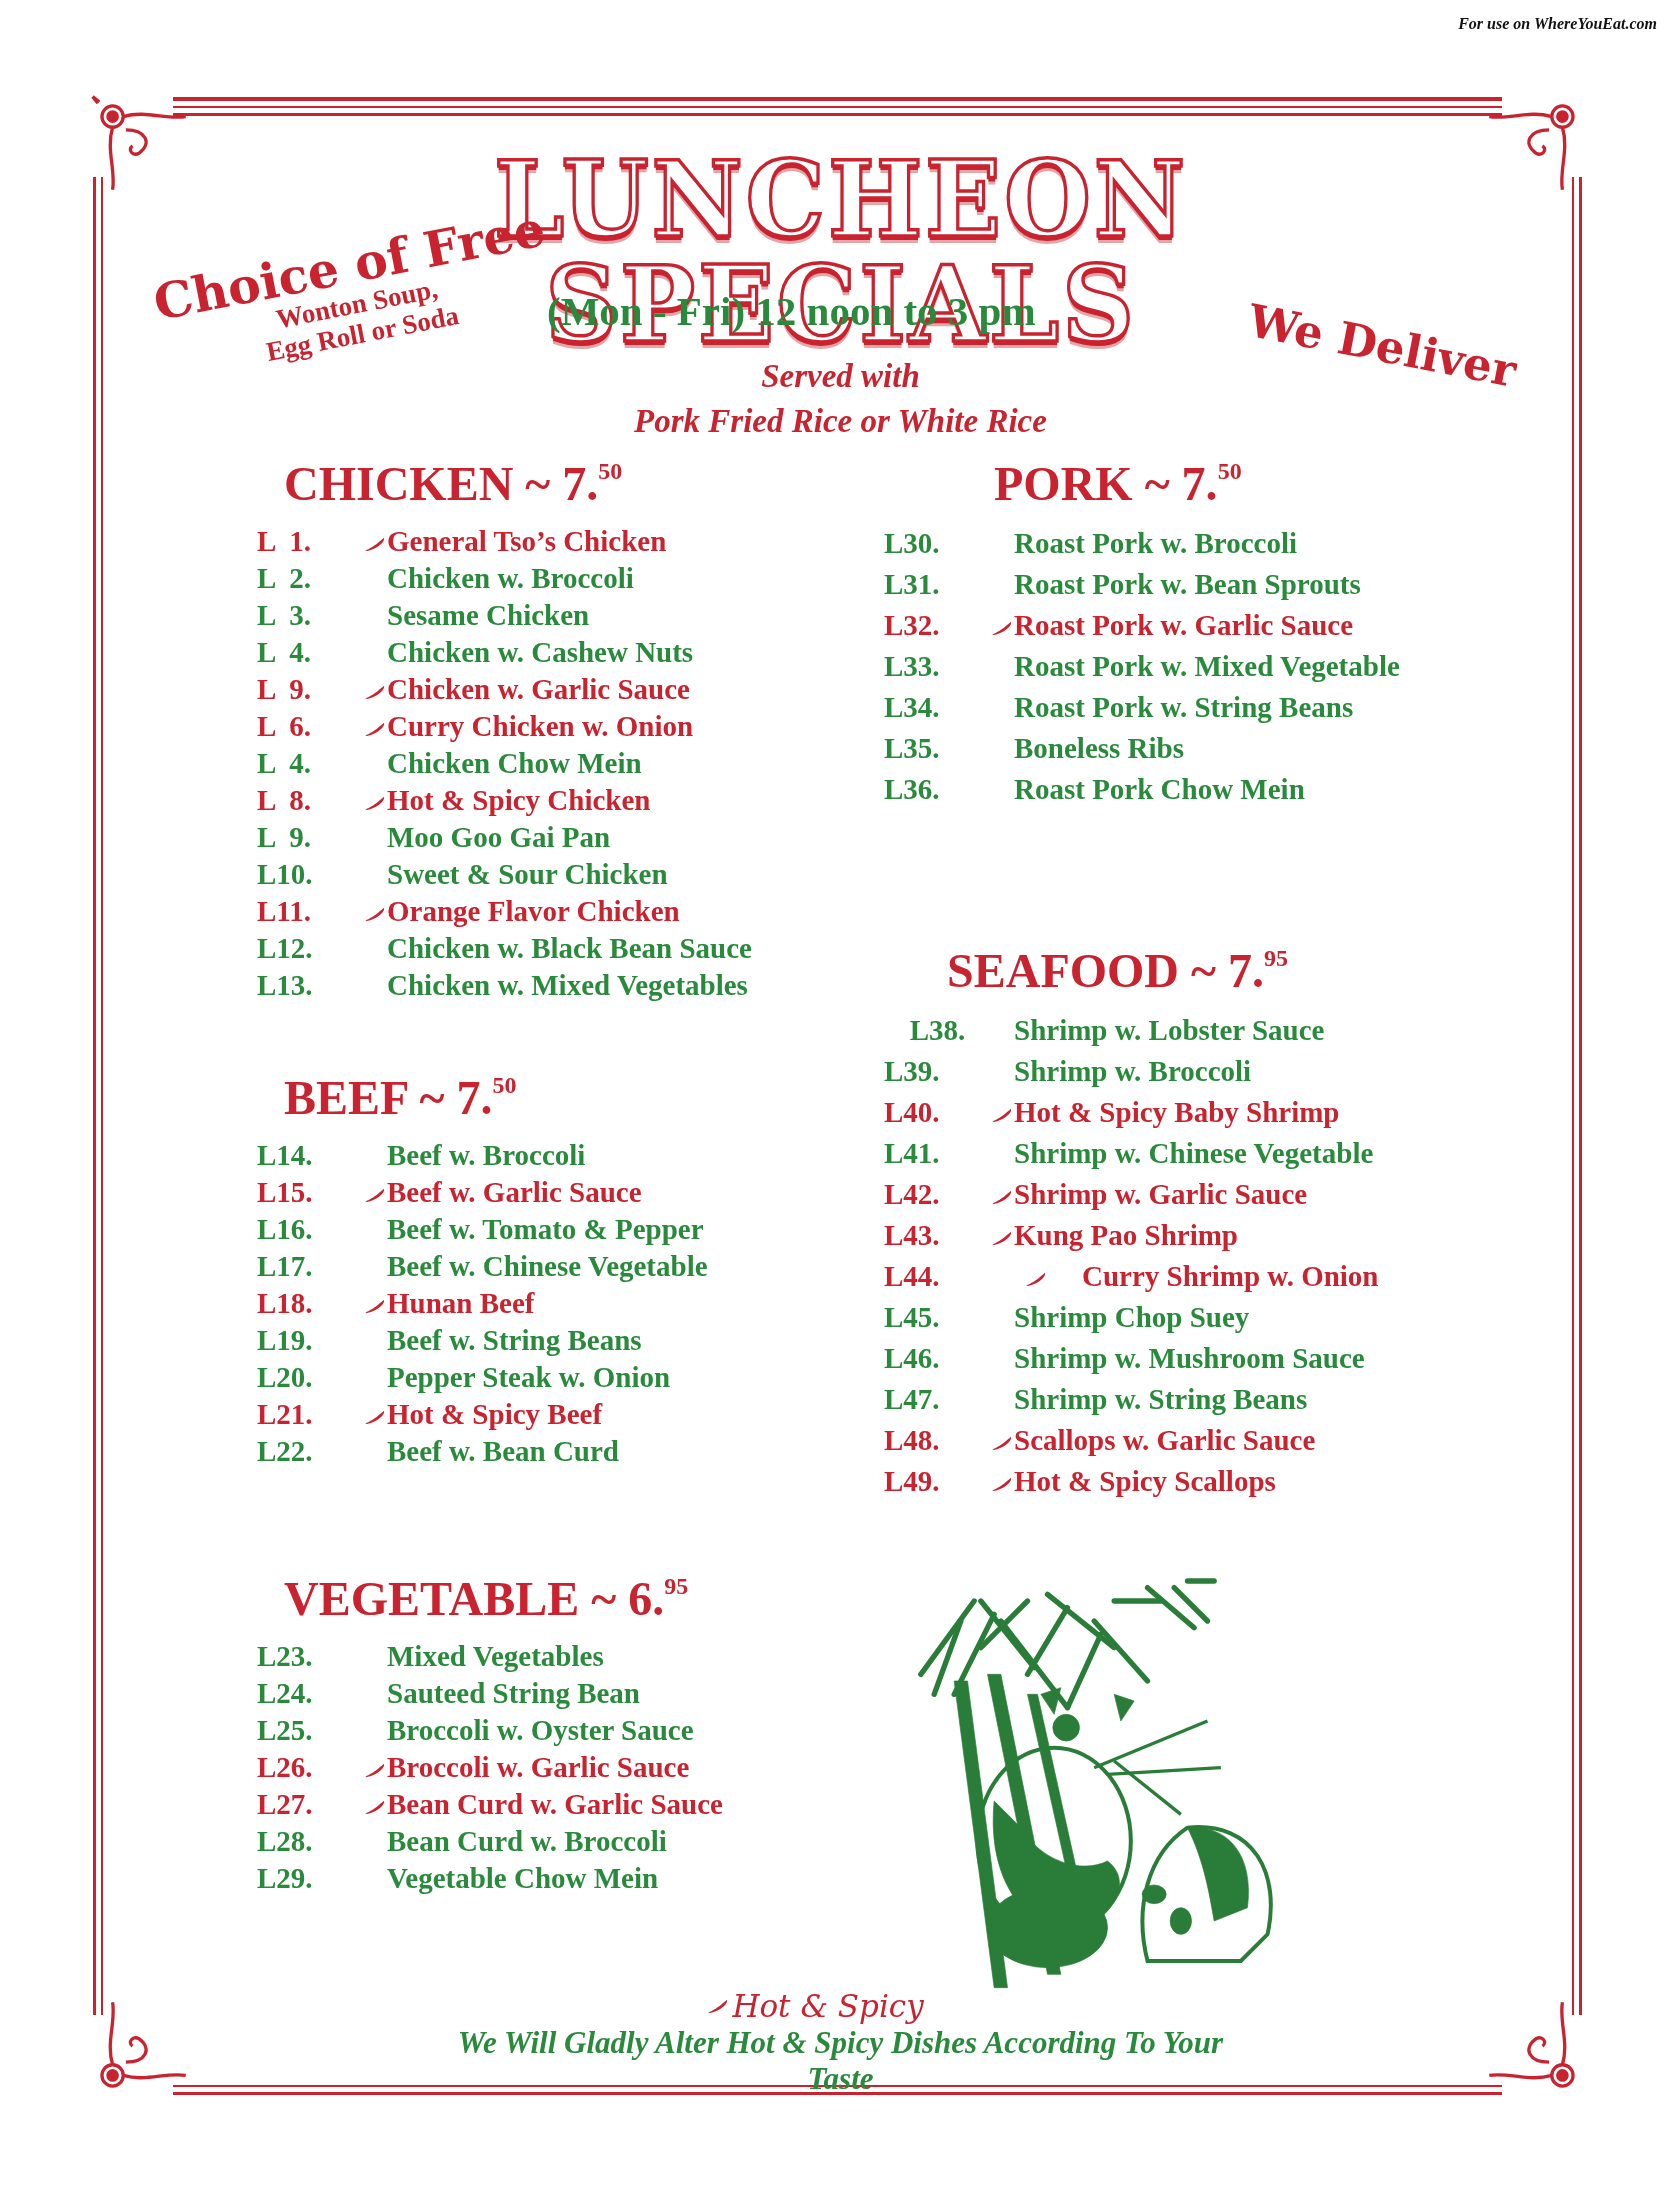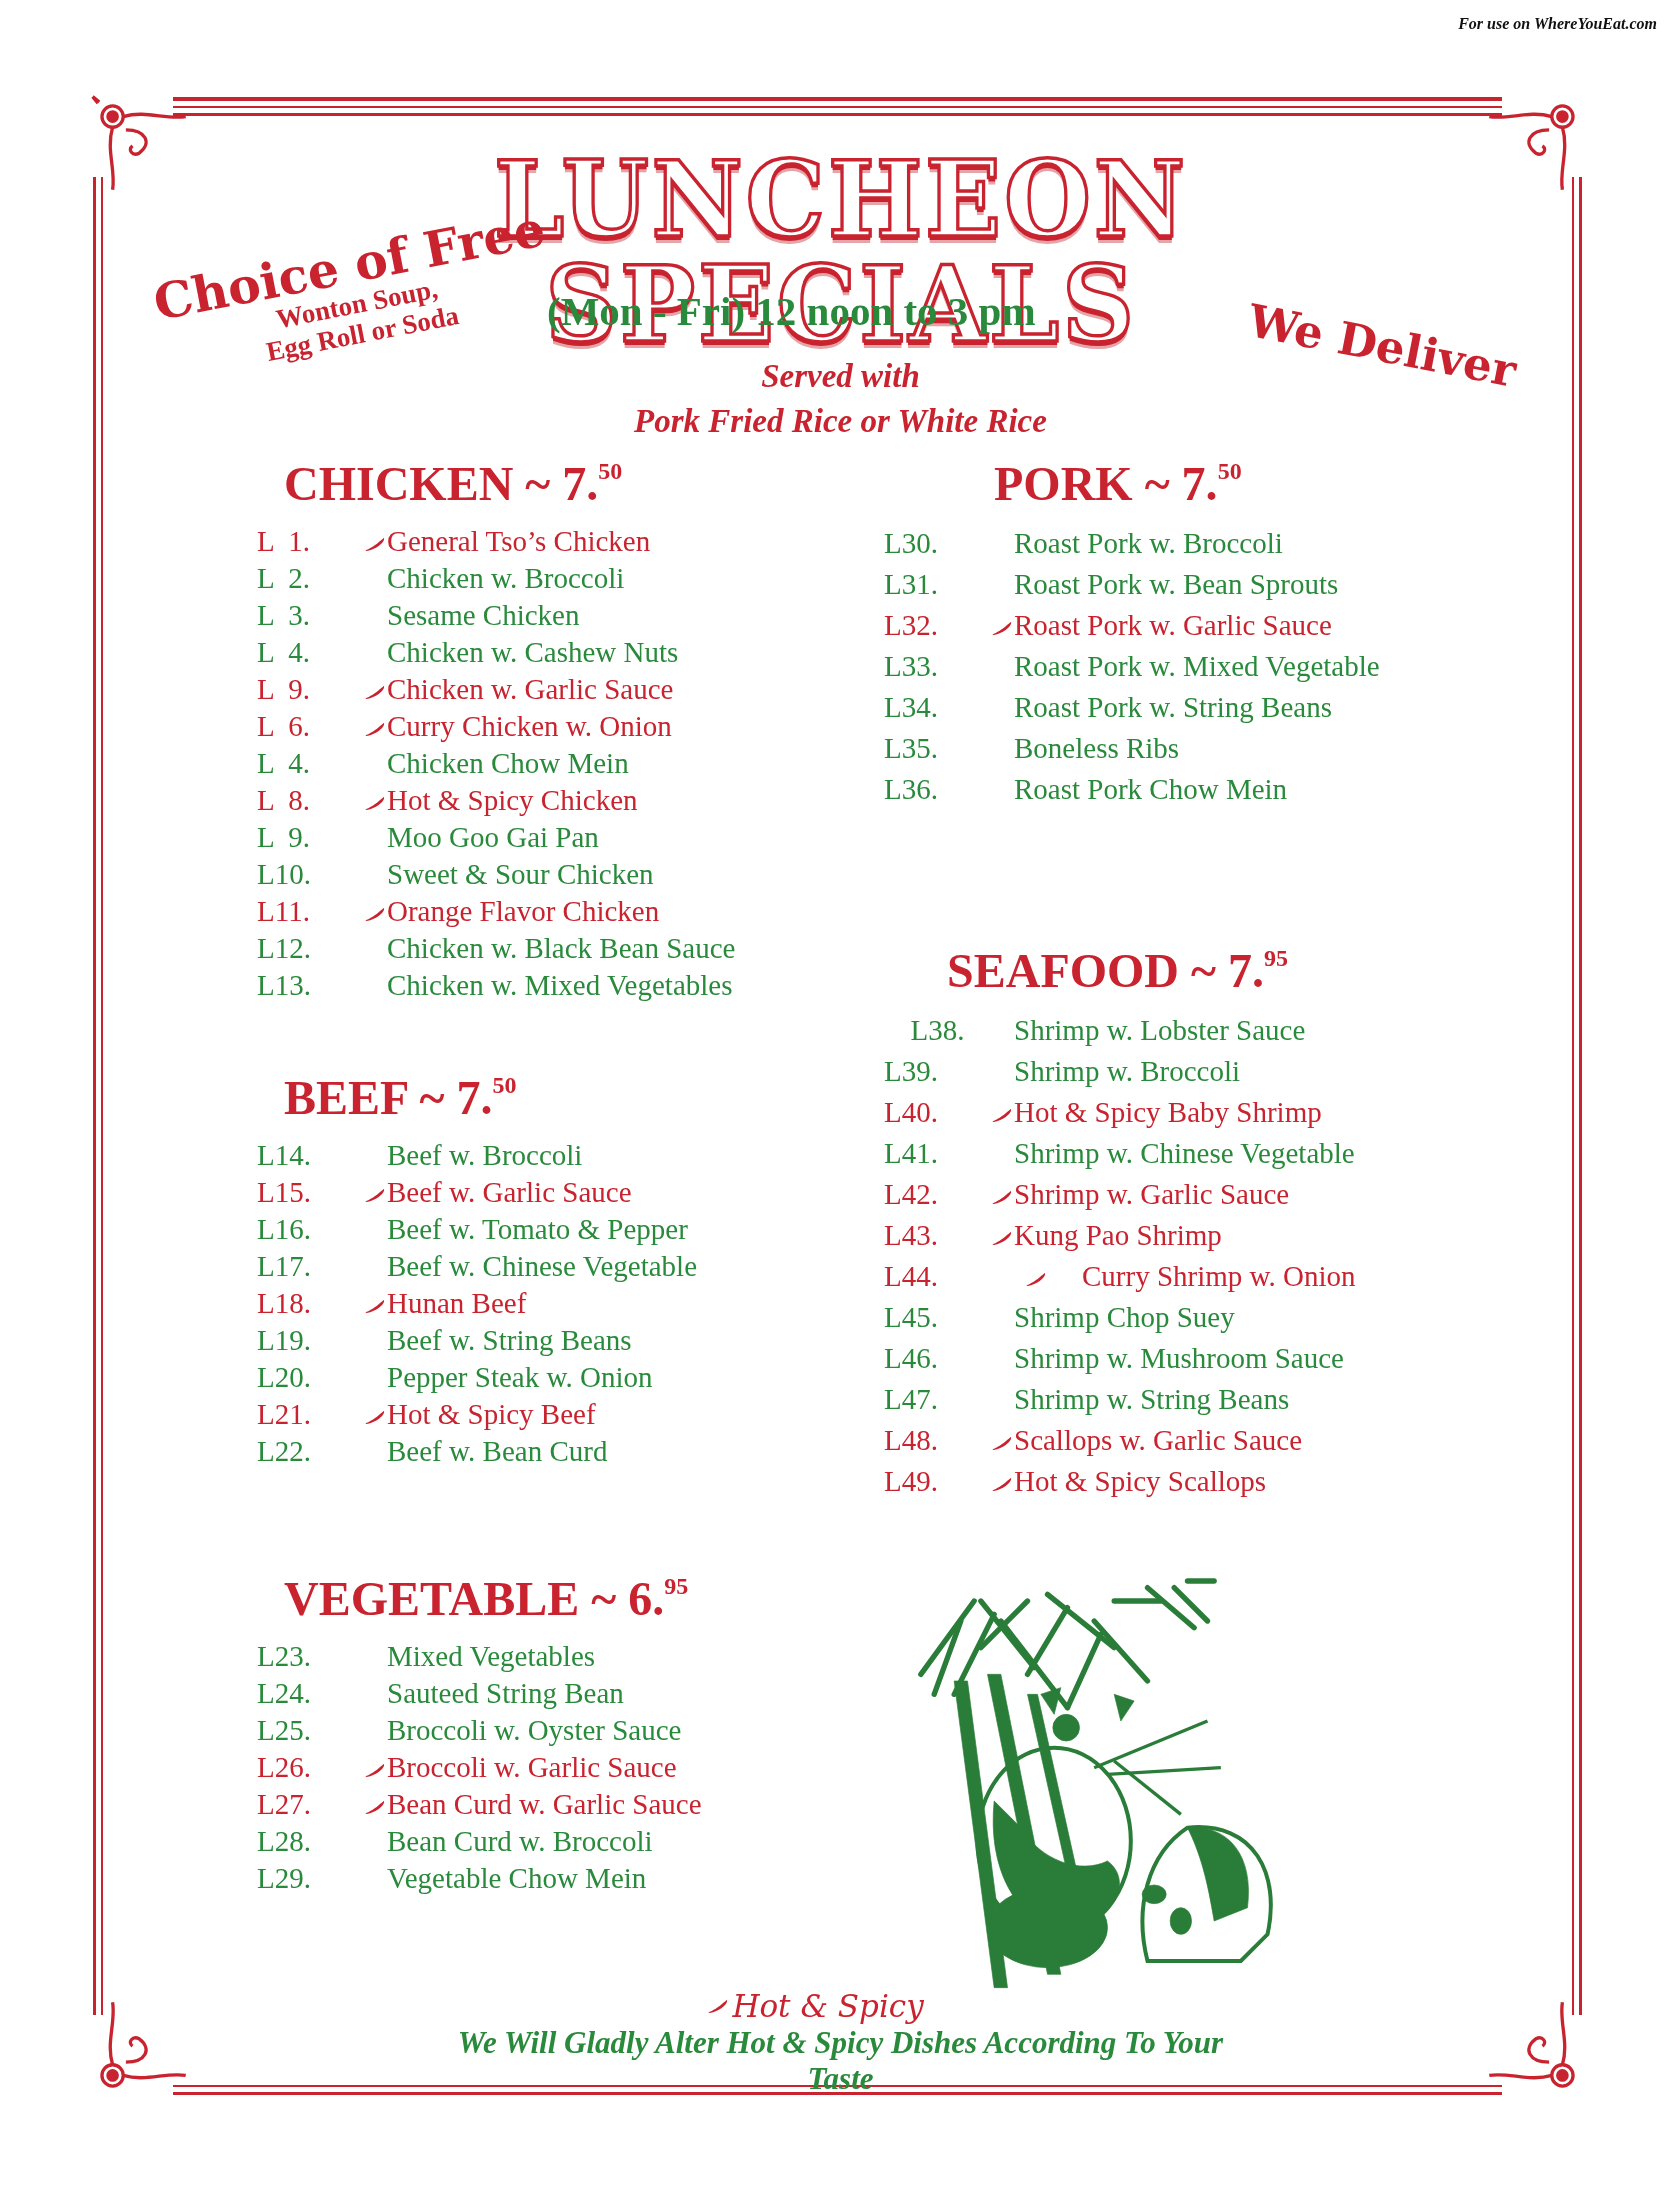--- a/index.html
+++ b/index.html
@@ -40,21 +40,21 @@
   .choice .small { font-weight:bold; font-size:27px; color:#c8232f; display:block; line-height:1.1; }
 
   .hours { position:absolute; left:547px; top:287px; font-size:41px; font-weight:bold; color:#2a8a3c; }
   .served { position:absolute; left:547px; top:354px; width:587px; text-align:center; font-size:33px; font-style:italic; font-weight:bold; color:#c8232f; line-height:1.35; }
   .deliver { position:absolute; left:1254px; top:294px; font-family:"DejaVu Serif",serif; font-weight:bold; font-size:45px; color:#c8232f; transform:rotate(11deg); transform-origin:left top; }
 
   .section { position:absolute; }
   .sec-head { font-size:48px; color:#c8232f; font-weight:bold; line-height:1; white-space:nowrap; margin-bottom:14.7px; }
   .sec-head sup { font-size:24px; vertical-align:top; position:relative; top:-1.3px; }
   .items { list-style:none; margin:0; padding:0; }
-  .item { font-size:29px; font-weight:normal; display:flex; align-items:center; white-space:nowrap; height:37px; }
+  .item { font-size:29px; font-weight:bold; display:flex; align-items:center; white-space:nowrap; height:37px; }
   .item .code { width:107px; display:inline-block; }
   .item .pep { width:23px; display:inline-block; }
   .item .pep svg { width:21.4px; height:14.7px; vertical-align:middle; }
   .item .name { display:inline-block; }
   .right .item .code { width:107px; }
 
   .legend { position:absolute; left:707px; top:1988px; font-family:"DejaVu Serif",serif; font-style:italic; font-size:31px; color:#c8232f; display:flex; align-items:center; }
   .legend svg { width:21.4px; height:14.7px; margin-right:4px; }
   .note { position:absolute; left:427px; top:2025px; width:827px; text-align:center; font-style:italic; font-weight:bold; font-size:31px; color:#2a8a3c; }
 

